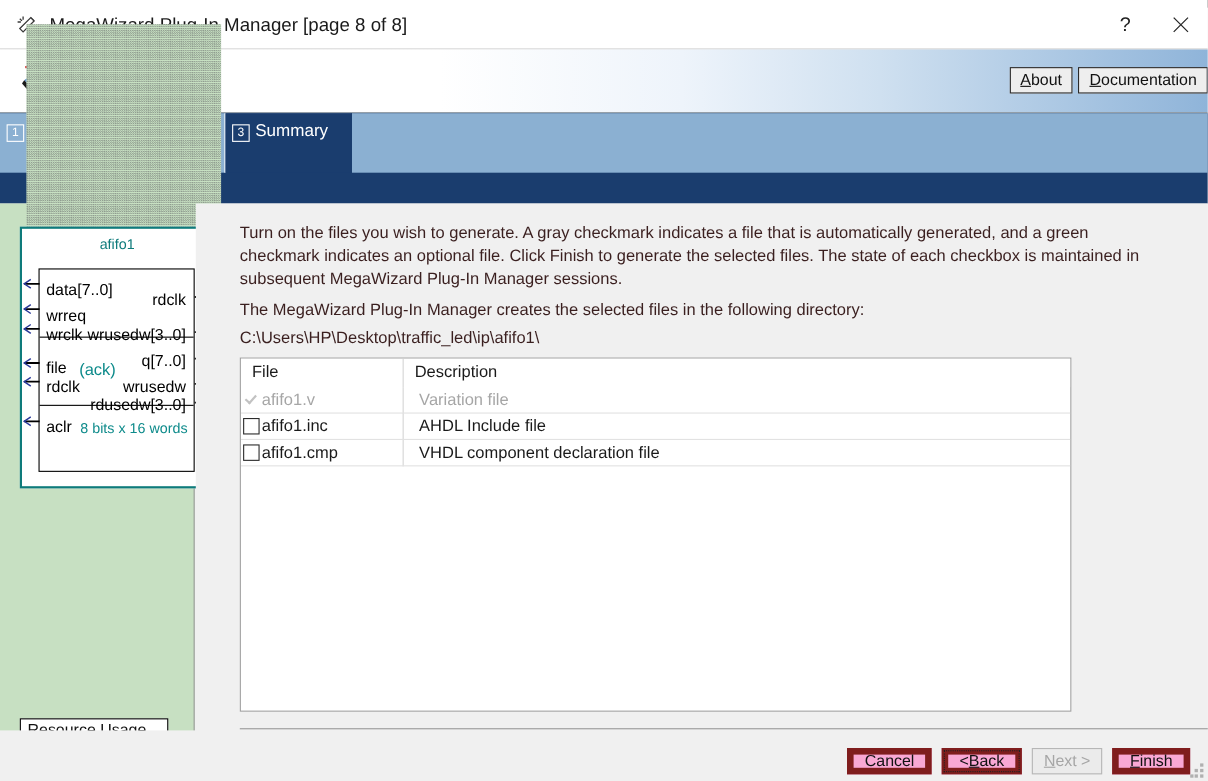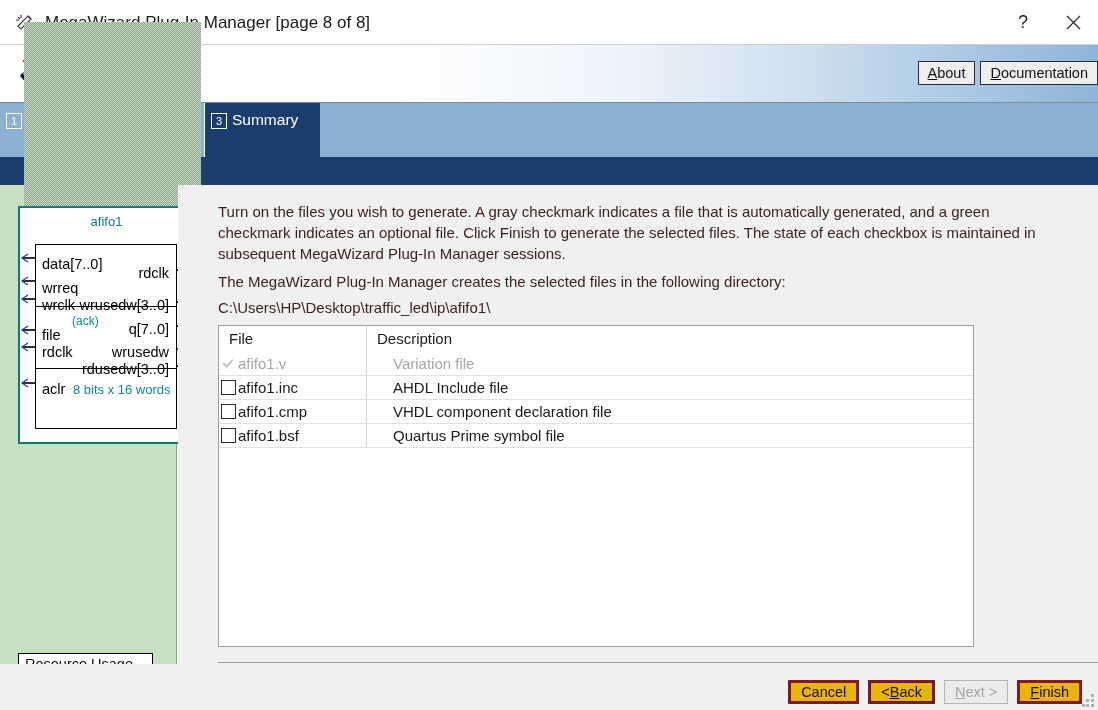--- a/index.html
+++ b/index.html
@@ -159,21 +159,21 @@
     padding:4px 0 5px 10px;background:#ffffff;
     font-family:"Liberation Sans", sans-serif;
   }
   table.files th.c1{width:137px;border-right:1px solid #d4d4d4;}
   table.files td{
     font-size:15px;color:#1a1a1a;padding:0;height:23px;vertical-align:middle;
     border-bottom:1px solid #e2e2e2;
     font-family:"Liberation Sans", sans-serif;
   }
   table.files td.c1{border-right:1px solid #d4d4d4;padding-left:2px;}
-  table.files td.c2{padding-left:26px;margin-top:17px;}
+  table.files td.c2{padding-left:14px;margin-top:17px;}
   tr.disabled td{color:#a6a6a6;}
   .cellflex{display:flex;align-items:center;gap:2px;}
   .cb{
     width:15px;height:15px;border:1px solid #2b2b2b;background:#fff;
     box-sizing:border-box;position:relative;flex:0 0 auto;display:block;
   }
   .cb.checked::after{
     content:"";position:absolute;left:4px;top:1px;width:4px;height:8px;
     border:solid #3c3c3c;border-width:0 2px 2px 0;transform:rotate(42deg);
   }
@@ -185,21 +185,21 @@
 
   .hr-sep{
     position:absolute;left:40px;top:477px;width:1020px;height:1px;background:#9a9a9a;
   }
 
   
   .footer{position:absolute;left:0;top:664px;width:1098px;height:46px;background:#f0f0f0;}
   .btnrow{position:absolute;right:16px;top:16px;display:flex;gap:9px;}
   .btn{
     min-width:62px;height:24px;box-sizing:border-box;
-    background:#eab308;border:3px solid #7f1d1d;
+    background:#f9a8d4;border:6px solid #7f1d1d;
     display:flex;align-items:center;justify-content:center;
     font-size:14.5px;color:#111;padding:0 10px;
     font-family:"Liberation Sans", sans-serif;cursor:default;user-select:none;
     white-space:nowrap;
   }
   .btn u{text-decoration:underline;}
   .btn.focused{outline:1px dotted #222;outline-offset:-3px;}
   .btn.disabled{color:#a6a6a6;border:1px solid #b6b6b6;background:#ebebeb;}
   .grip{position:absolute;right:3px;bottom:3px;width:13px;height:13px;}
   .grip i{position:absolute;width:3px;height:3px;background:#b0b0b0;display:block;}
@@ -292,21 +292,21 @@
     <div class="sym">
       <div class="seg s1"></div>
       <div class="seg s2"></div>
       <div class="seg s3"></div>
     </div>
 
     <span class="pin" style="left:22px;top:48px;">data[7..0]</span>
     <span class="pin" style="left:22px;top:72px;">wrreq</span>
     <span class="pin" style="left:22px;top:89px;">wrclk</span>
     <span class="pin" style="left:22px;top:119px;">file</span>
-    <span class="pin teal" style="left:52px;top:105px;font-size:12px;">(ack)</span>
+    <span class="pin teal" style="left:52px;top:121px;font-size:15px;">(ack)</span>
     <span class="pin" style="left:22px;top:136px;">rdclk</span>
     <span class="pin" style="left:22px;top:173px;">aclr</span>
     <span class="pin teal" style="left:53px;top:174px;font-size:13px;">8 bits x 16 words</span>
 
     <span class="pin" style="right:24px;top:57px;">rdclk</span>
     <span class="pin" style="right:24px;top:89px;">wrusedw[3..0]</span>
     <span class="pin" style="right:24px;top:113px;">q[7..0]</span>
     <span class="pin" style="right:24px;top:136px;">wrusedw</span>
     <span class="pin" style="right:24px;top:153px;">rdusedw[3..0]</span>
 
@@ -383,29 +383,20 @@
           </tr>
           <tr>
             <td class="c1">
               <div class="cellflex">
                 <span class="cb"></span>
                 <span>afifo1.cmp</span>
               </div>
             </td>
             <td class="c2">VHDL component declaration file</td>
           </tr>
-          <tr>
-            <td class="c1">
-              <div class="cellflex">
-                <span class="cb"></span>
-                <span>afifo1.bsf</span>
-              </div>
-            </td>
-            <td class="c2">Quartus Prime symbol file</td>
-          </tr>
         </tbody>
       </table>
     </div>
 
     <div class="hr-sep"></div>
   </div>
 
   <div class="footer">
     <div class="btnrow">
       <div class="btn">Cancel</div>

